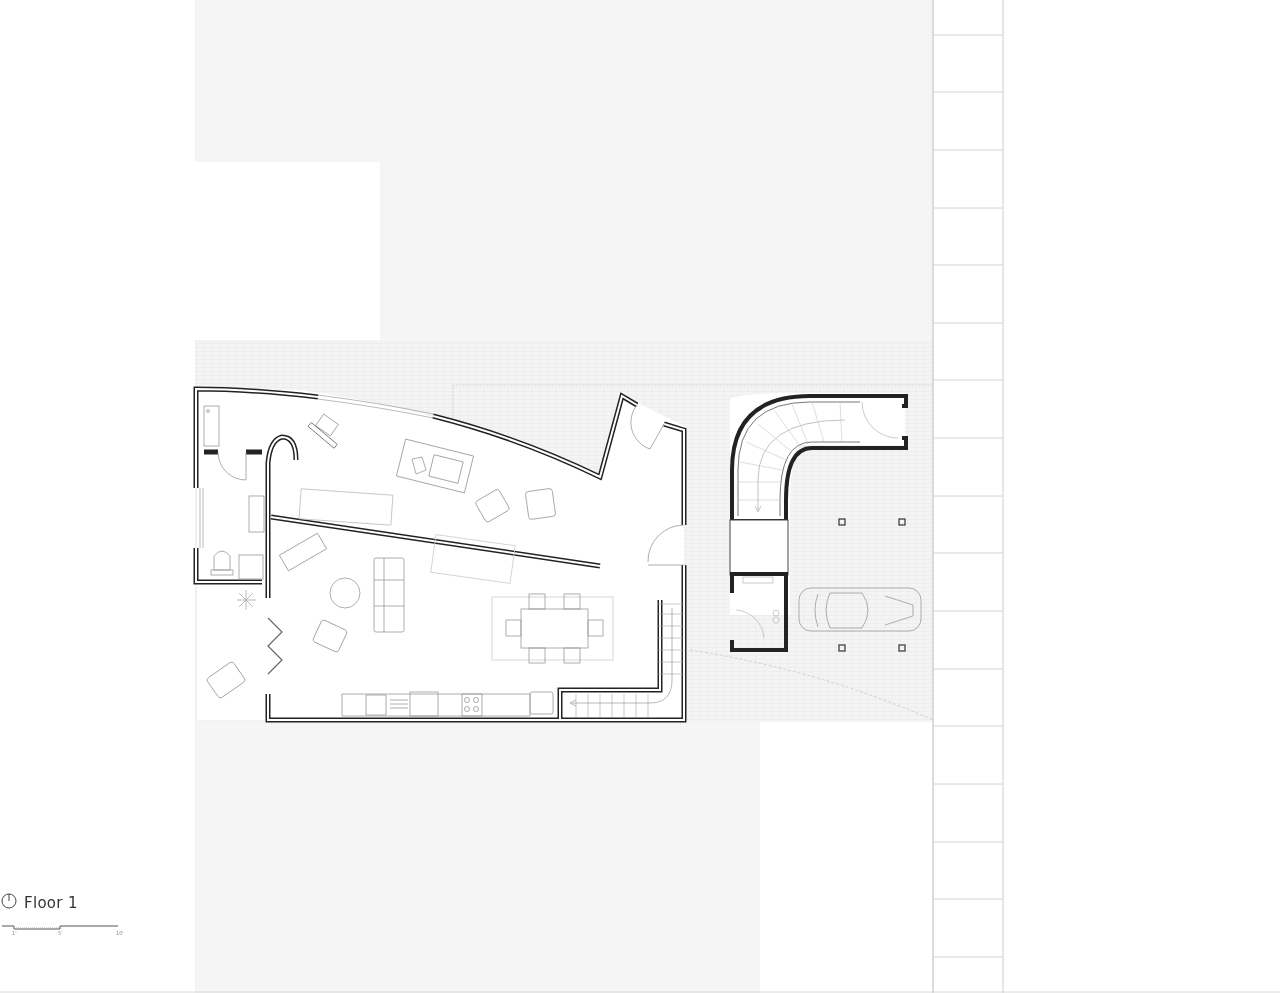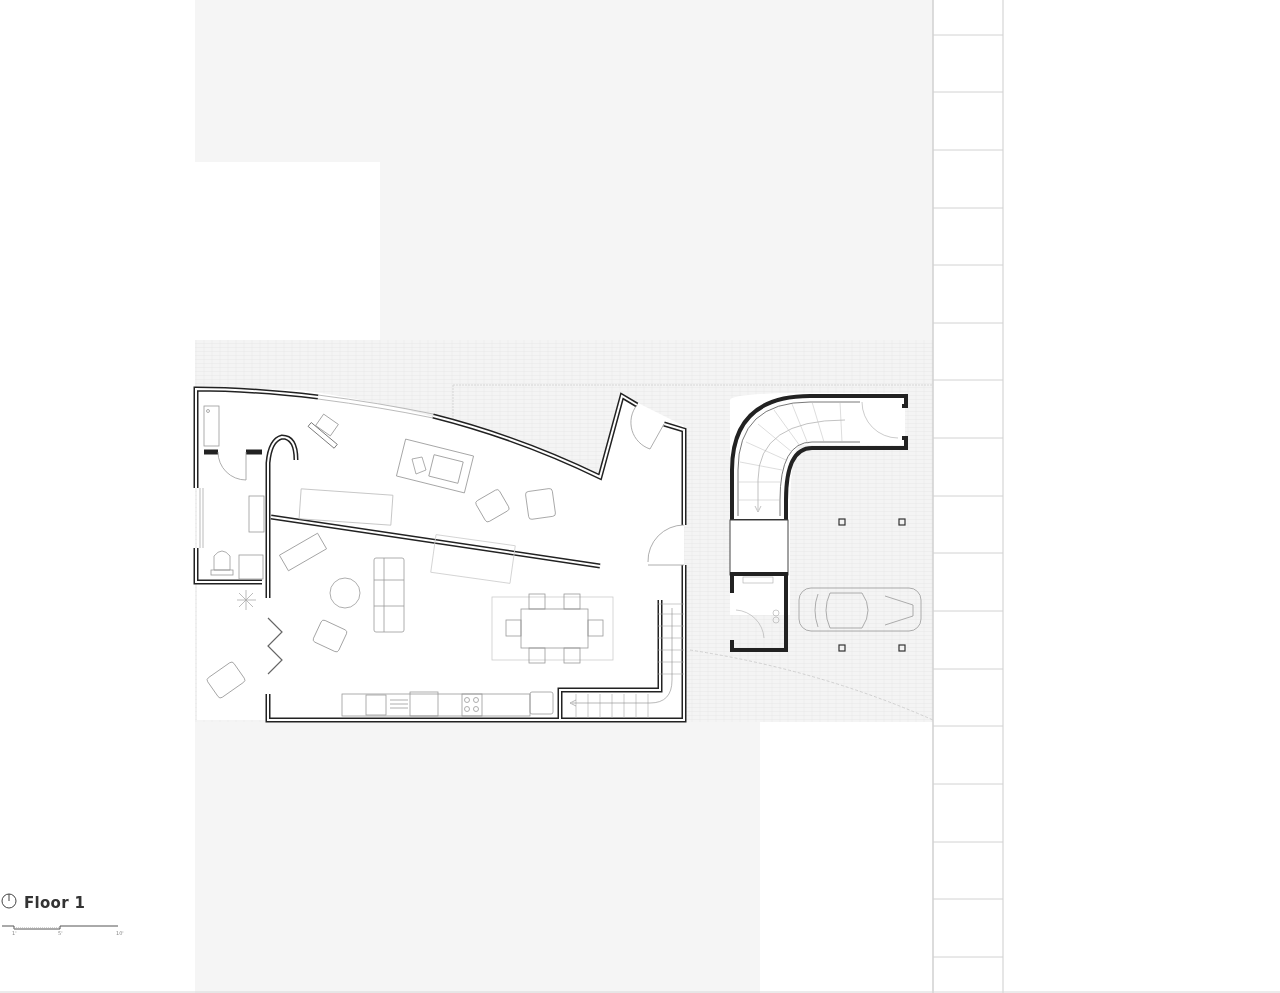--- a/index.html
+++ b/index.html
@@ -1,19 +1,19 @@
 <!DOCTYPE html>
 <html><head>
 <meta charset="utf-8">
 <style>
   html, body { margin: 0; padding: 0; background: #ffffff; }
   body { width: 1280px; height: 993px; position: relative; overflow: hidden; font-family: "DejaVu Sans", sans-serif; }
   #plan { position: absolute; left: 0; top: 0; width: 1280px; height: 993px; }
   .legend { position: absolute; left: 0; top: 890px; width: 140px; height: 60px; }
-  .legend-title { position: absolute; left: 24px; top: 4px; font-size: 15px; font-weight: 700; color: #333; letter-spacing: 0.3px; font-family: "DejaVu Sans", sans-serif; }
+  .legend-title { position: absolute; left: 24px; top: 4px; font-size: 15px; font-weight: 400; color: #333; letter-spacing: 0.3px; font-family: "DejaVu Sans", sans-serif; }
   .legend-north { position: absolute; left: 1px; top: 3px; width: 16px; height: 16px; }
   .scale-label { position: absolute; top: 40px; font-size: 5px; color: #888; }
 </style>
 </head>
 <body>
 
 <svg id="plan" viewBox="0 0 1280 993" xmlns="http://www.w3.org/2000/svg">
   <defs>
     <pattern id="paving" width="8" height="4" patternUnits="userSpaceOnUse">
       <rect width="8" height="4" fill="#f4f4f4"></rect>

